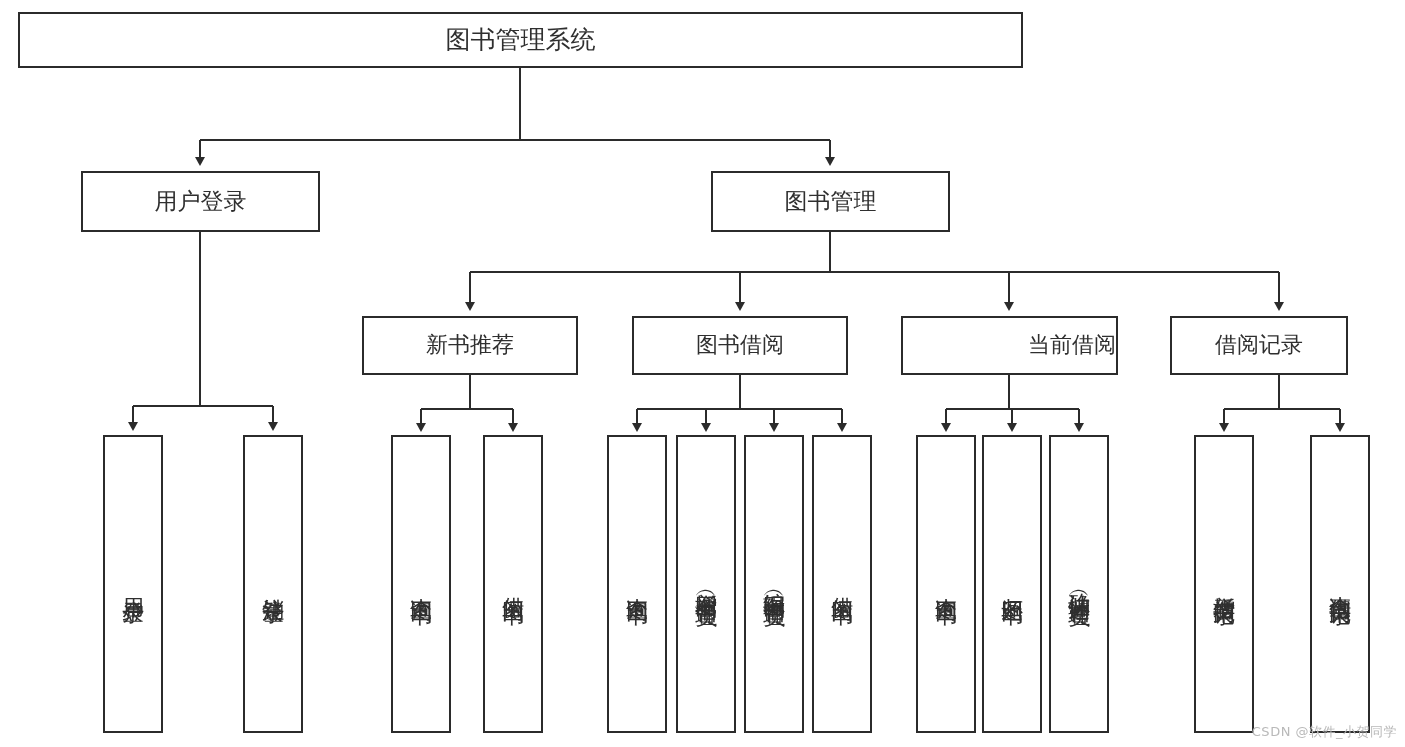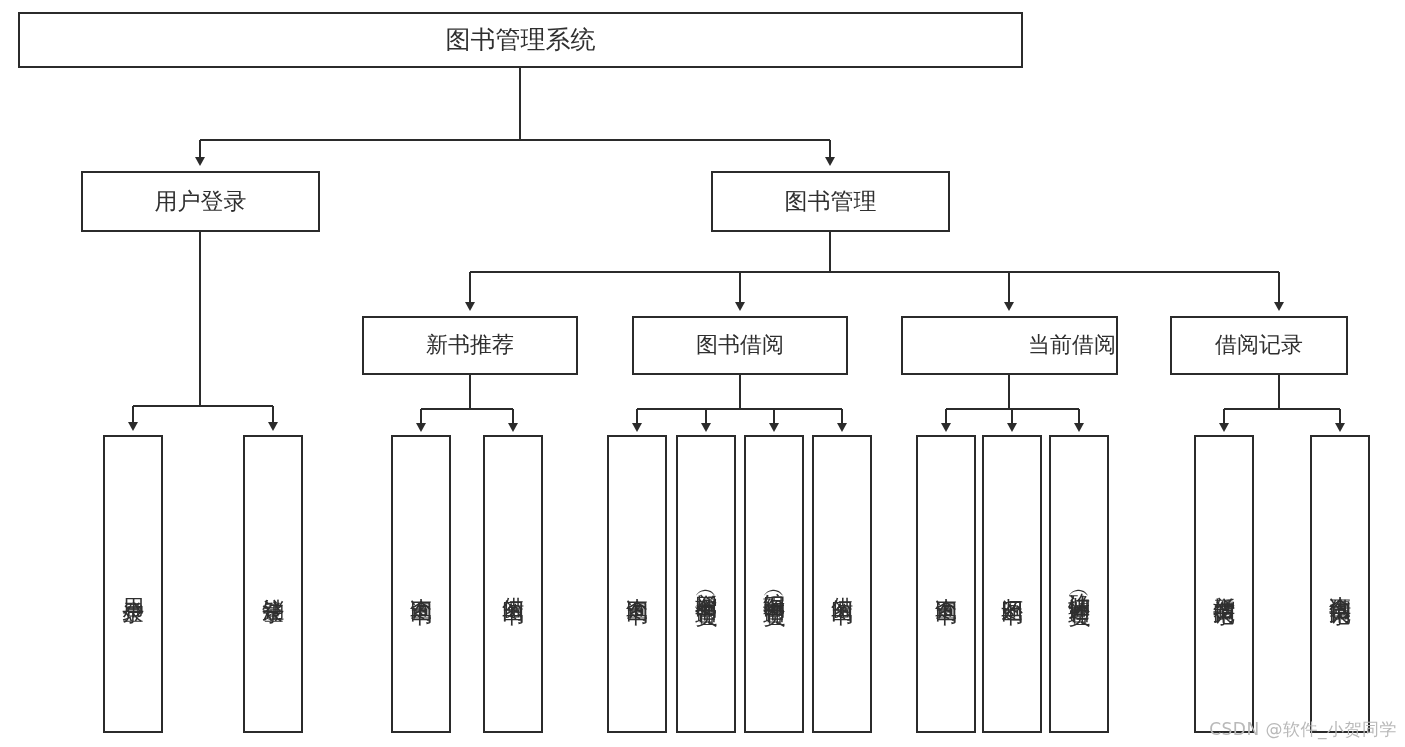--- a/index.html
+++ b/index.html
@@ -58,21 +58,21 @@
   .leaf-label {
     writing-mode: vertical-rl;
     text-orientation: upright;
     letter-spacing: 2px;
     display: block;
   }
   .watermark {
     position: absolute;
     right: 8px;
     bottom: 6px;
-    font-size: 17px;
+    font-size: 13px;
     color: #b9b9b9;
     letter-spacing: 0.5px;
     white-space: nowrap;
   }
 </style>
 </head>
 <body>
 
 <div id="canvas">
 

